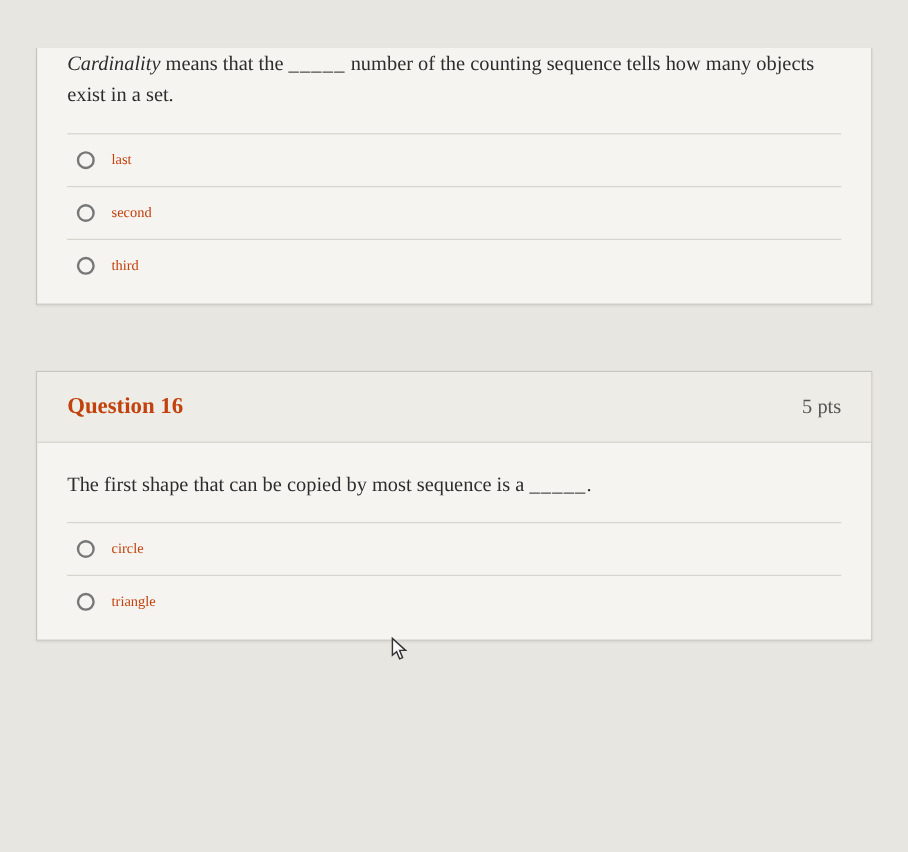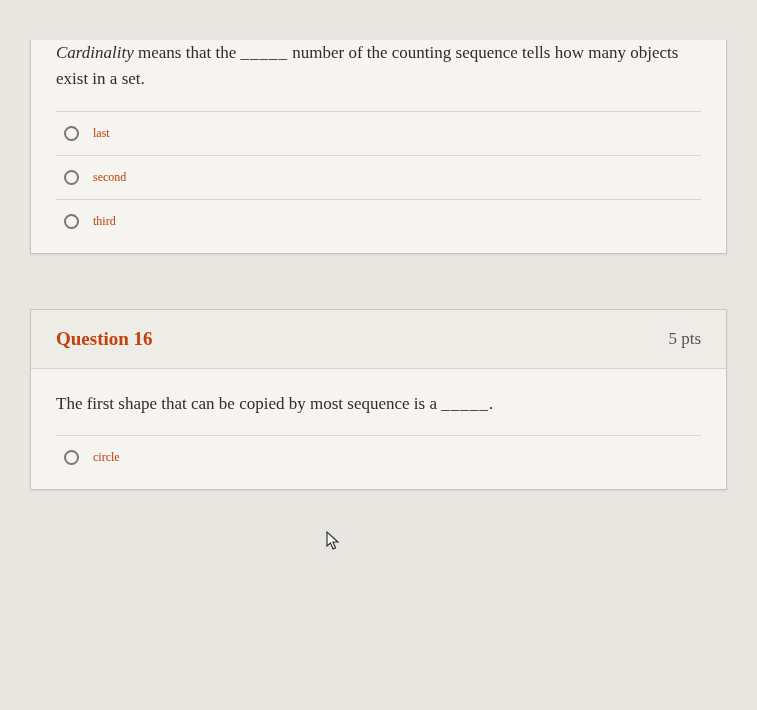--- a/index.html
+++ b/index.html
@@ -130,20 +130,24 @@
     </div>
     <div class="question-body">
       <p class="stem">
         <span>The first shape that can be copied by most sequence is a </span><span class="blank">_____</span><span>.</span>
       </p>
       <div class="options">
         <label class="option">
           <span class="radio"></span>
           <span>circle</span>
         </label>
+        <label class="option">
+          <span class="radio"></span>
+          <span>triangle</span>
+        </label>
       </div>
     </div>
   </div>
 
 </div>
 
 <svg class="cursor" width="18" height="22" viewBox="0 0 18 22">
   <path d="M2 2 L2 16 L5.5 13 L8 19 L10.5 18 L8 12 L13 12 Z" fill="#fafafa" stroke="#333" stroke-width="1.2"></path>
 </svg>
 

